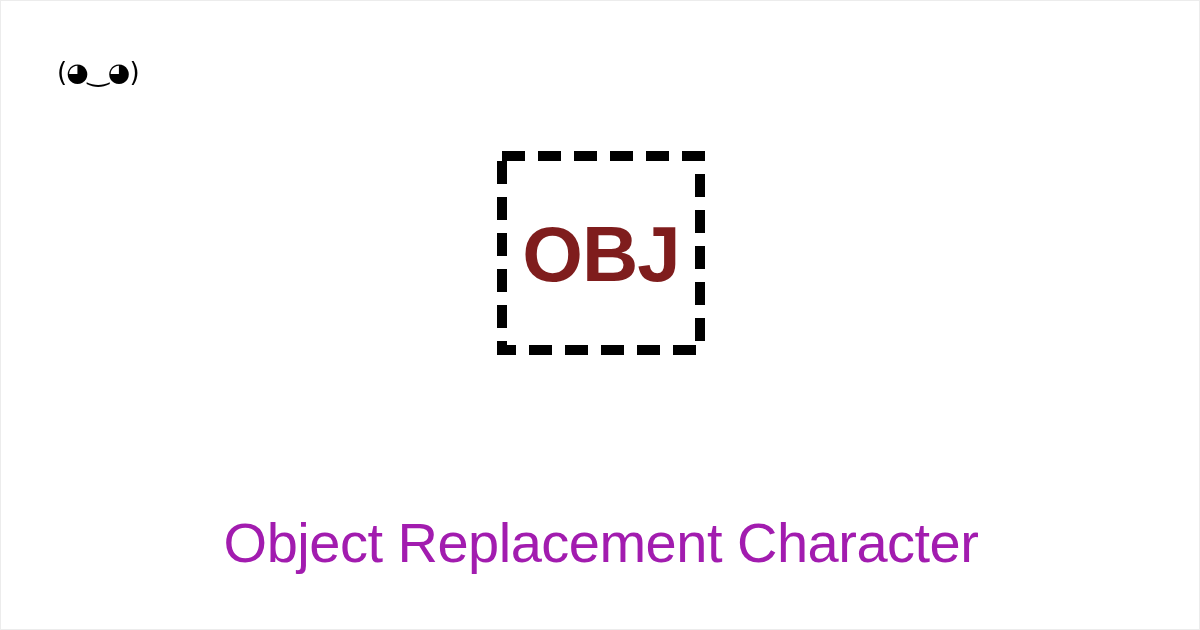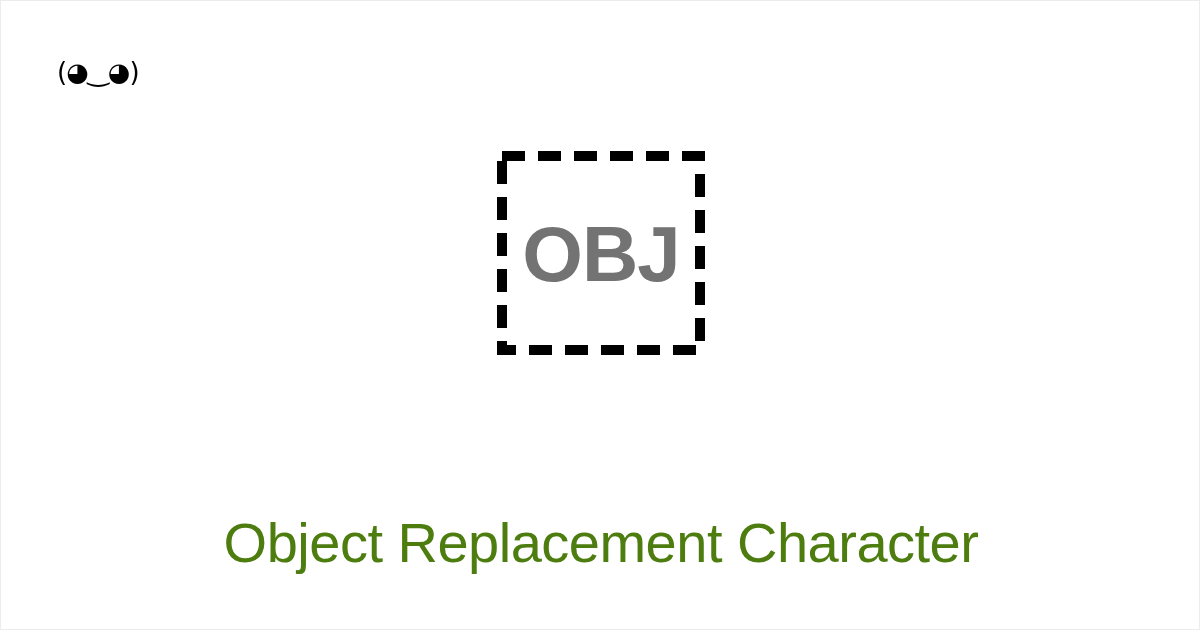--- a/index.html
+++ b/index.html
@@ -85,37 +85,37 @@
     top: 0;
     width: 208px;
     height: 204px;
   }
   .glyph-label {
     position: relative;
     font-family: "Liberation Sans", sans-serif;
     font-weight: bold;
     font-size: 78px;
     line-height: 1;
-    color: #737373;
+    color: #7f1d1d;
     letter-spacing: -1px;
     margin-top: 2px;
   }
 
   
   .caption {
     position: absolute;
     left: 0;
     top: 514px;
     width: 1200px;
     text-align: center;
     font-family: "Liberation Sans", sans-serif;
     font-weight: 400;
     font-size: 56px;
     line-height: 1;
-    color: #4d7c0f;
+    color: #a21caf;
     letter-spacing: -0.5px;
   }
 </style>
 </head>
 <body>
 
 <div class="page">
 
   <div class="brand">
     <span class="brand-face">(◕‿◕)</span>

